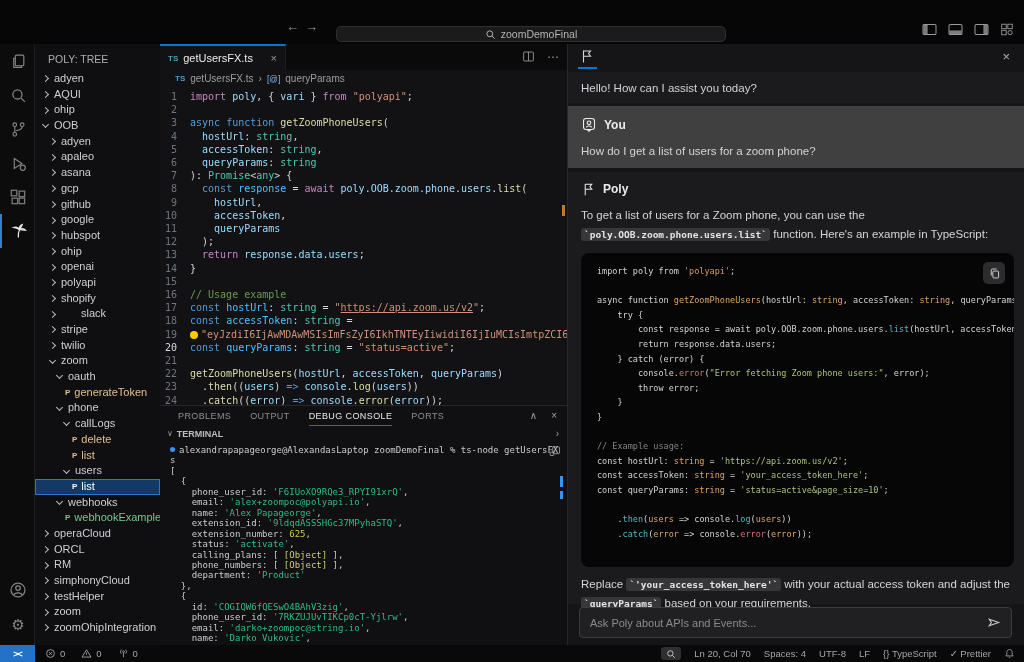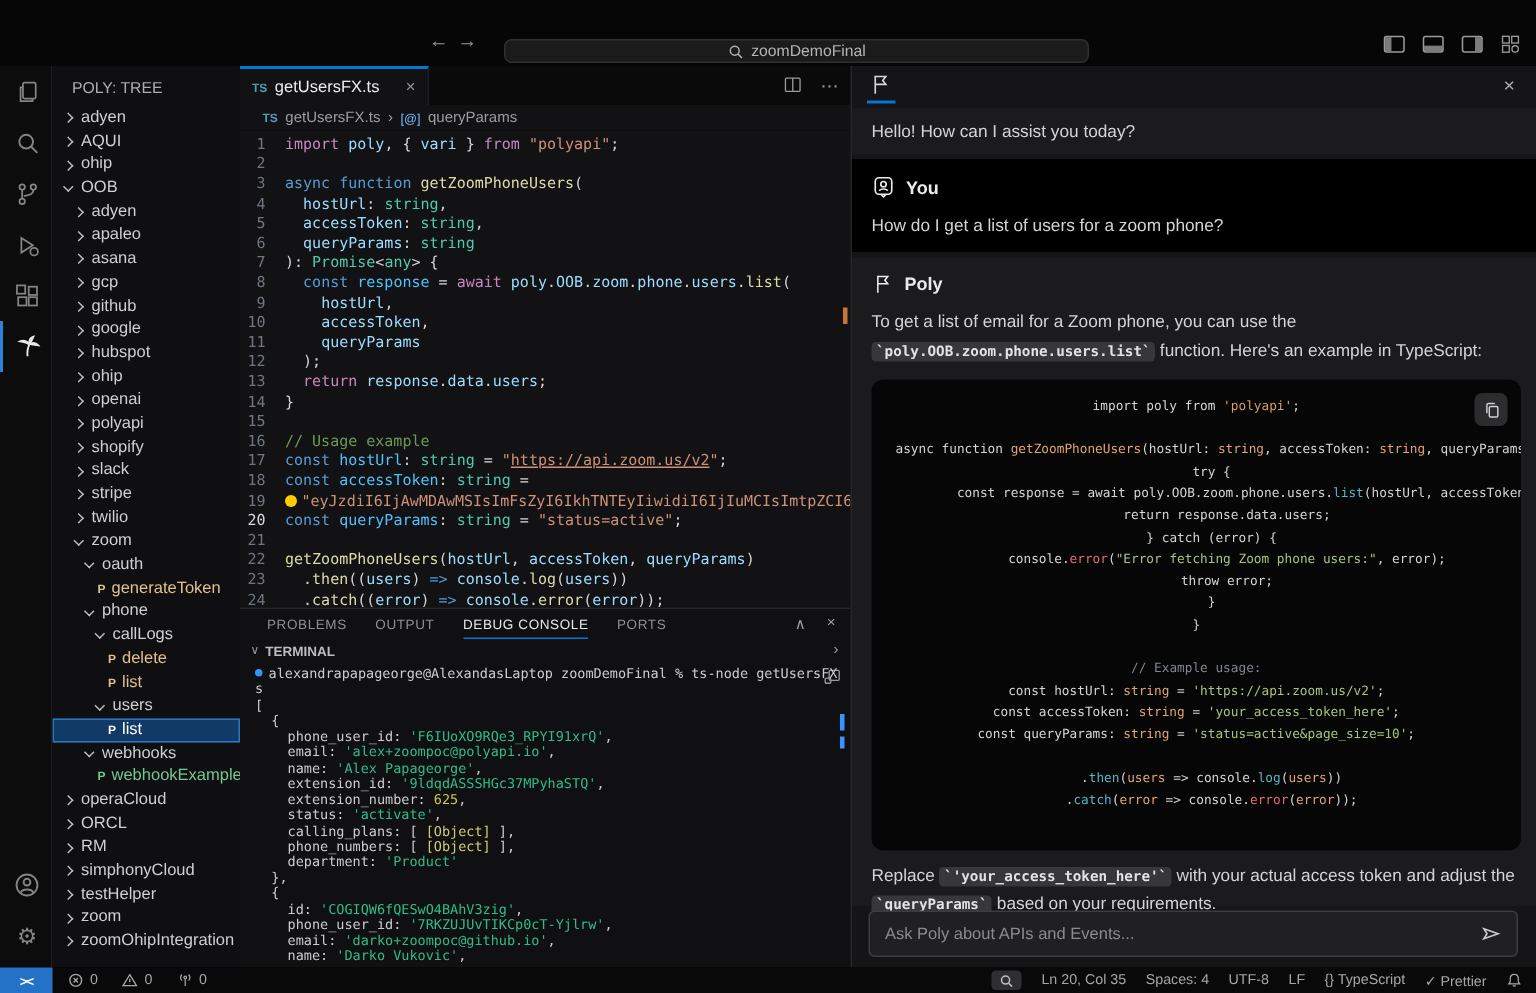--- a/index.html
+++ b/index.html
@@ -77,26 +77,26 @@
   .termscroll2{position:absolute;left:560px;top:491px;width:3px;height:8px;background:#3794ff;}
 
   
   .chat{position:absolute;left:567px;top:44px;width:457px;height:601px;background:#151517;border-left:1px solid #272728;}
   .chathead{position:relative;height:26px;}
   .polytab{position:absolute;left:11px;top:4px;color:#d6d6d6;}
   .polytab-underline{position:absolute;left:10px;top:23px;width:19px;height:2px;background:#0078d4;}
   .chatclose{position:absolute;right:14px;top:5px;color:#b0b0b0;font-size:13px;}
   .msg-hello{position:absolute;left:0;top:28px;width:457px;height:31px;background:#1b1b1d;
     display:flex;align-items:center;padding-left:13px;color:#d4d4d4;font-size:11.5px;}
-  .msg-you{position:absolute;left:0;top:62px;width:457px;height:62px;background:#000000;padding:10px 13px;}
+  .msg-you{position:absolute;left:0;top:62px;width:457px;height:62px;background:#404040;padding:10px 13px;}
   .msg-poly{position:absolute;left:0;top:128px;width:457px;height:432px;background:#1b1b1d;padding:8px 13px;}
   .msghead{display:flex;align-items:center;gap:7px;color:#ebebeb;font-size:12px;font-weight:700;height:18px;}
   .msgtext{color:#d4d4d4;font-size:11.5px;line-height:19px;margin-top:8px;}
   .chatcode{position:relative;margin-top:9px;width:433px;height:314px;background:#060606;border-radius:8px;
-    padding:11px 16px;font-family:"DejaVu Sans Mono",monospace;font-size:8.5px;line-height:14.6px;overflow:hidden;text-align:center;}
+    padding:11px 16px;font-family:"DejaVu Sans Mono",monospace;font-size:8.5px;line-height:14.6px;overflow:hidden;}
   .crow{white-space:pre;}
   .copybtn{position:absolute;right:9px;top:9px;width:22px;height:22px;background:#2c2c2e;border-radius:5px;
     display:flex;align-items:center;justify-content:center;color:#cfcfcf;}
   .s-w{color:#d4d4d4;}.s-or{color:#d69d66;}.s-am{color:#e0a569;}.s-gr{color:#a9c37e;}
   .s-cy{color:#56b6c2;}.s-rd{color:#e06c75;}.s-gy{color:#7f848e;}
   .s-code{font-family:"DejaVu Sans Mono",monospace;font-size:9.5px;background:#37373a;border-radius:3px;
     padding:1px 3px;color:#e3e3e3;font-weight:700;}
   .s-t2{color:#d4d4d4;}
   .chatinput{position:absolute;left:11px;top:563px;width:433px;height:31px;background:#202023;
     border:1px solid #3d3d40;border-radius:4px;display:flex;align-items:center;padding:0 10px;}
@@ -262,21 +262,21 @@
         <span>openai</span>
       </div>
       <div class="titem" style="padding-left: 13px;">
         <span class="chev right"></span>
         <span>polyapi</span>
       </div>
       <div class="titem" style="padding-left: 13px;">
         <span class="chev right"></span>
         <span>shopify</span>
       </div>
-      <div class="titem" style="padding-left: 13px;">
+      <div class="titem" style="padding-left: 13px; gap: 20px;">
         <span class="chev right"></span>
         <span>slack</span>
       </div>
       <div class="titem" style="padding-left: 13px;">
         <span class="chev right"></span>
         <span>stripe</span>
       </div>
       <div class="titem" style="padding-left: 13px;">
         <span class="chev right"></span>
         <span>twilio</span>
@@ -438,21 +438,21 @@
       <div class="trow"><span><span class="s-t">    extension_id: </span><span class="s-g">'9ldqdASSSHGc37MPyhaSTQ'</span><span class="s-t">,</span></span></div>
       <div class="trow"><span><span class="s-t">    extension_number: </span><span class="s-y">625</span><span class="s-t">,</span></span></div>
       <div class="trow"><span><span class="s-t">    status: </span><span class="s-g">'activate'</span><span class="s-t">,</span></span></div>
       <div class="trow"><span><span class="s-t">    calling_plans: [ </span><span class="s-ob">[Object]</span><span class="s-t"> ],</span></span></div>
       <div class="trow"><span><span class="s-t">    phone_numbers: [ </span><span class="s-ob">[Object]</span><span class="s-t"> ],</span></span></div>
       <div class="trow"><span><span class="s-t">    department: </span><span class="s-g">'Product'</span></span></div>
       <div class="trow"><span><span class="s-t">  },</span></span></div>
       <div class="trow"><span><span class="s-t">  {</span></span></div>
       <div class="trow"><span><span class="s-t">    id: </span><span class="s-g">'COGIQW6fQESwO4BAhV3zig'</span><span class="s-t">,</span></span></div>
       <div class="trow"><span><span class="s-t">    phone_user_id: </span><span class="s-g">'7RKZUJUvTIKCp0cT-Yjlrw'</span><span class="s-t">,</span></span></div>
-      <div class="trow"><span><span class="s-t">    email: </span><span class="s-g">'darko+zoompoc@github.io'</span><span class="s-t">,</span></span></div>
+      <div class="trow"><span><span class="s-t">    email: </span><span class="s-g">'darko+zoompoc@string.io'</span><span class="s-t">,</span></span></div>
       <div class="trow"><span><span class="s-t">    name: </span><span class="s-g">'Darko Vukovic'</span><span class="s-t">,</span></span></div>
     </div>
 </div>
 <div class="termscroll1"></div>
 <div class="termscroll2"></div>
 
 <div class="chat">
   <div class="chathead">
     <span class="polytab">
         <svg width="16" height="17" viewBox="0 0 16 16" fill="none" stroke="currentColor" stroke-width="1.1">
@@ -482,21 +482,21 @@
   </div>
 
   <div class="msg-poly">
     <div class="msghead">
       <svg width="15" height="15" viewBox="0 0 16 16" fill="none" stroke="currentColor" stroke-width="1.1">
           <path d="M4.5 2v12"></path>
           <path d="M4.5 2.5h7l-2 2.6 2 2.6h-7"></path>
         </svg>
       <span>Poly</span>
     </div>
-    <div class="msgtext"><span class="s-t2">To get a list of email for a Zoom phone, you can use the </span><span class="s-code">`poly.OOB.zoom.phone.users.list`</span><span class="s-t2"> function. Here's an example in TypeScript:</span></div>
+    <div class="msgtext"><span class="s-t2">To get a list of users for a Zoom phone, you can use the </span><span class="s-code">`poly.OOB.zoom.phone.users.list`</span><span class="s-t2"> function. Here's an example in TypeScript:</span></div>
     <div class="chatcode">
       <div>
           <div class="crow"><span class="s-w">import poly from </span><span class="s-or">'polyapi'</span><span class="s-w">;</span></div>
           <div class="crow">&nbsp;</div>
           <div class="crow"><span class="s-w">async function </span><span class="s-am">getZoomPhoneUsers</span><span class="s-w">(hostUrl: </span><span class="s-am">string</span><span class="s-w">, accessToken: </span><span class="s-am">string</span><span class="s-w">, queryParams: </span></div>
           <div class="crow"><span class="s-w">    try {</span></div>
           <div class="crow"><span class="s-w">        const response = await poly.OOB.zoom.phone.users.</span><span class="s-cy">list</span><span class="s-w">(hostUrl, accessToken, queryParams);</span></div>
           <div class="crow"><span class="s-w">        return response.data.users;</span></div>
           <div class="crow"><span class="s-w">    } catch (error) {</span></div>
           <div class="crow"><span class="s-w">        console.</span><span class="s-rd">error</span><span class="s-w">(</span><span class="s-gr">"Error fetching Zoom phone users:"</span><span class="s-w">, error);</span></div>
@@ -556,21 +556,21 @@
       </svg>
     <span>0</span>
   </div>
   <div class="sb-right">
     <span class="zoombox">
         <svg width="10" height="10" viewBox="0 0 16 16" fill="none" stroke="currentColor" stroke-width="1.6">
           <circle cx="7" cy="7" r="4.3"></circle>
           <path d="M10.3 10.3L14 14"></path>
         </svg>
       </span>
-    <span>Ln 20, Col 35</span>
+    <span>Ln 20, Col 70</span>
     <span>Spaces: 4</span>
     <span>UTF-8</span>
     <span>LF</span>
     <span>{} TypeScript</span>
     <span>✓ Prettier</span>
     <svg width="11" height="11" viewBox="0 0 16 16" fill="none" stroke="currentColor" stroke-width="1.2">
         <path d="M8 2.3c2.4 0 3.9 1.8 3.9 4.1v3l1.4 2.1H2.7l1.4-2.1v-3c0-2.3 1.5-4.1 3.9-4.1z"></path>
         <path d="M6.8 12.9a1.3 1.3 0 002.4 0"></path>
       </svg>
   </div>

